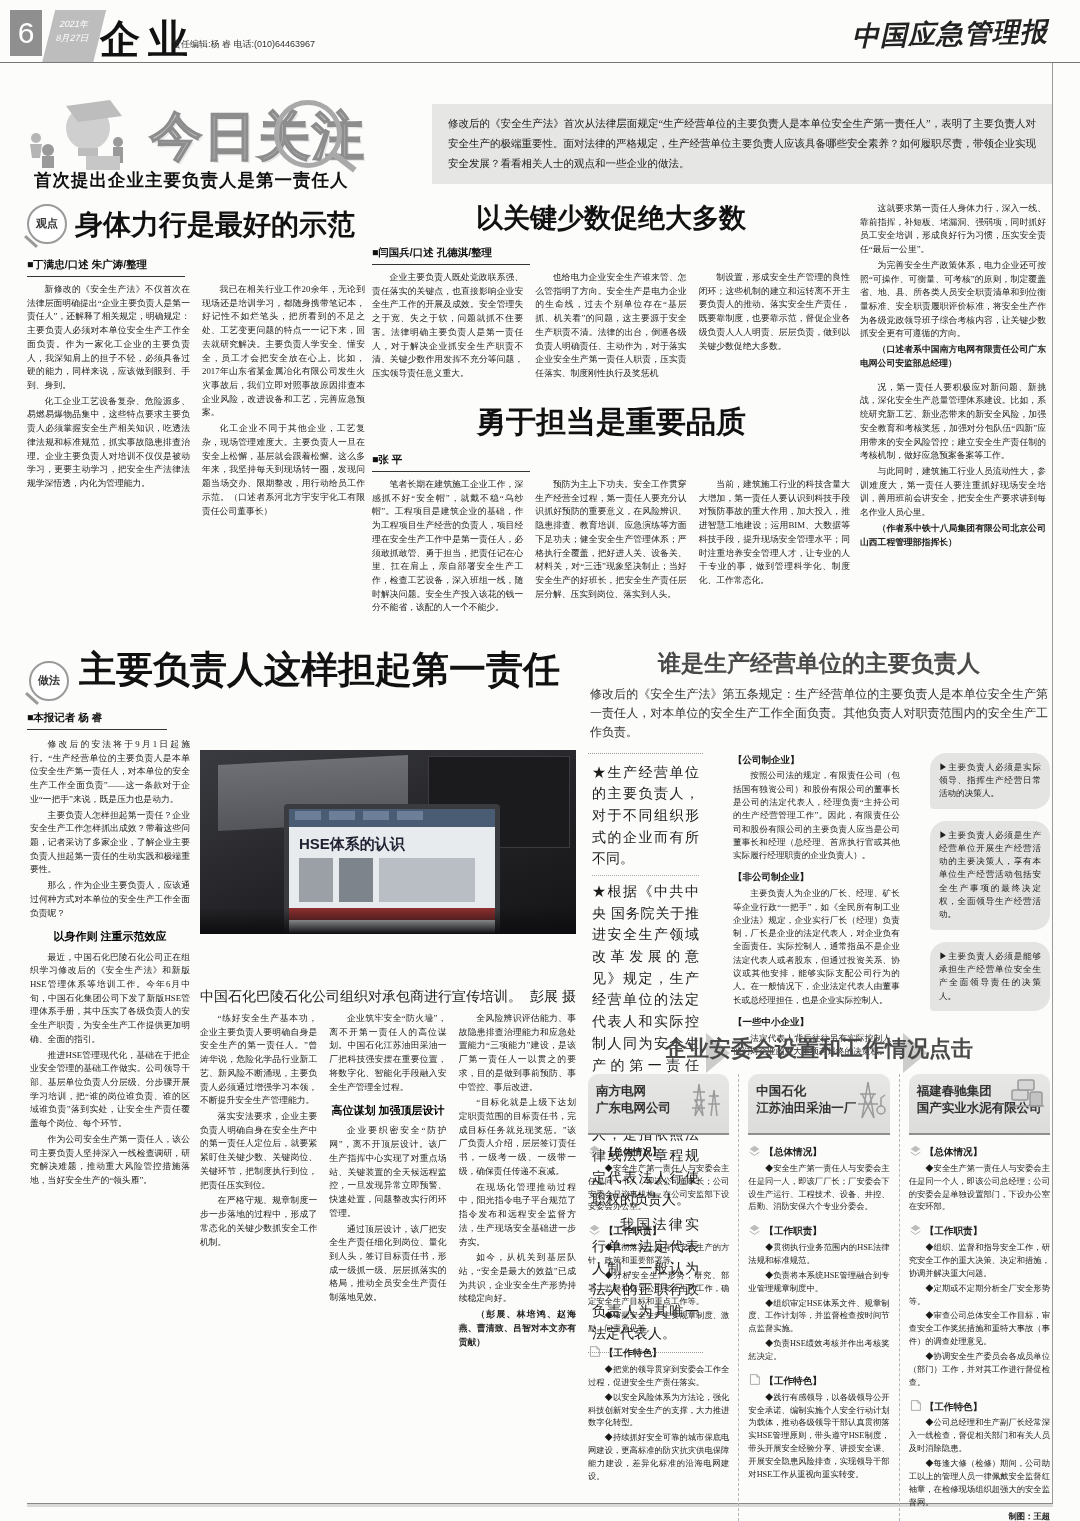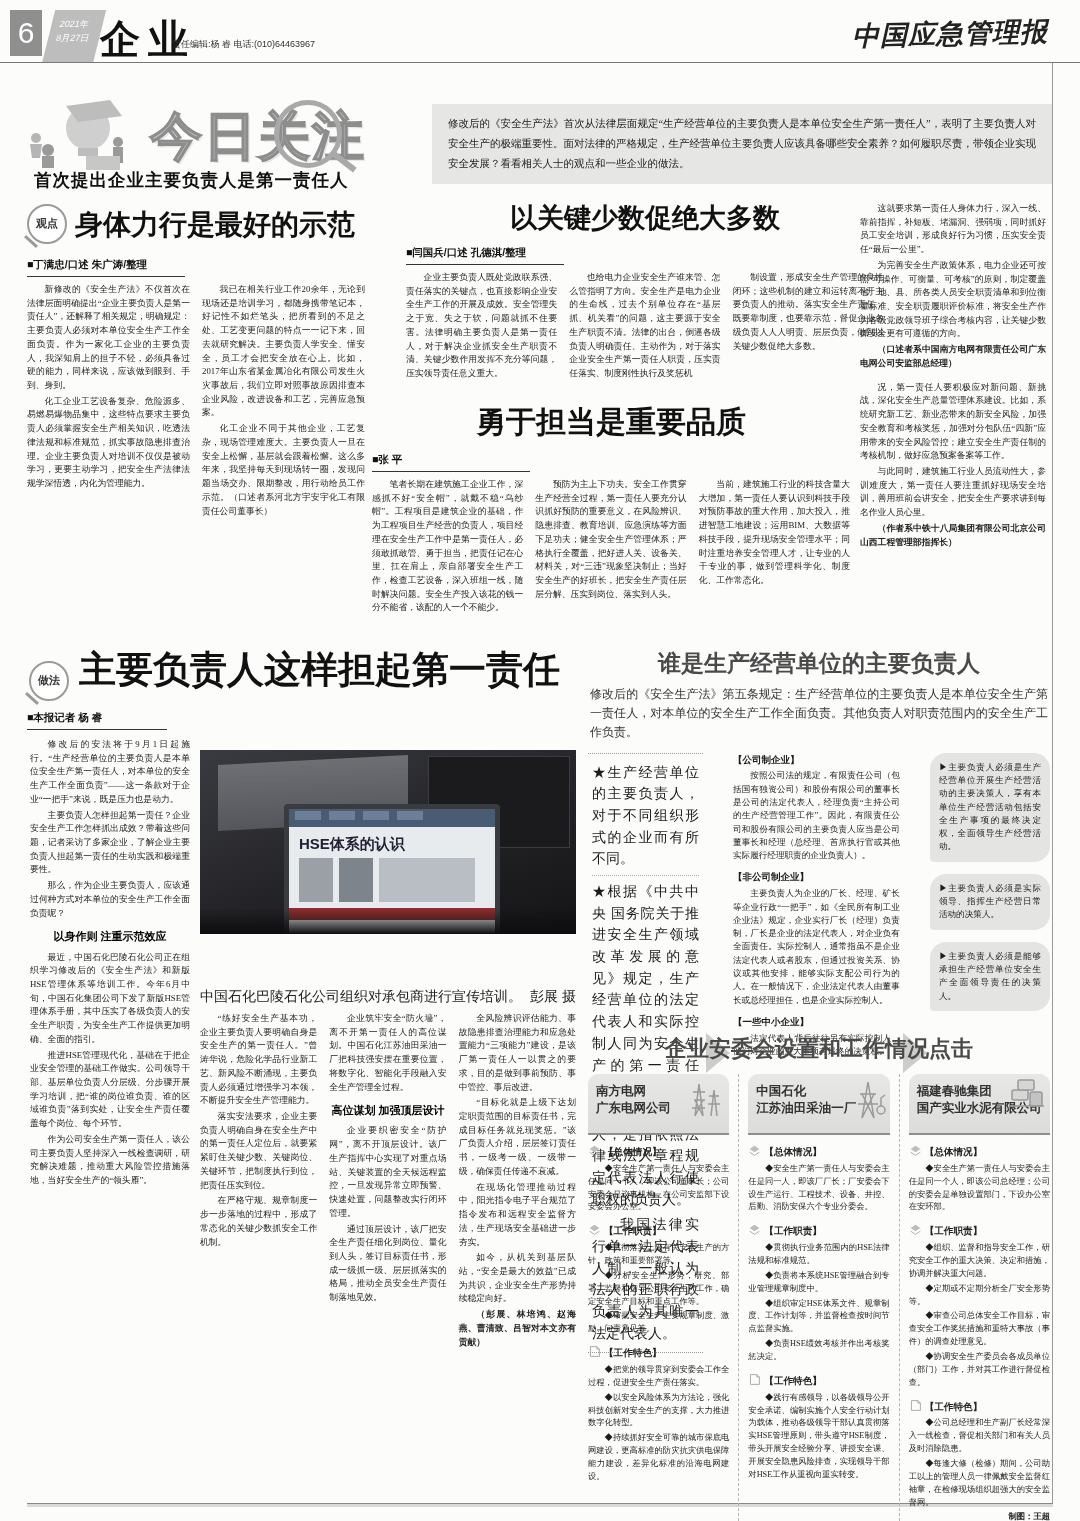--- a/index.html
+++ b/index.html
@@ -105,21 +105,21 @@
     </div>
     <div class="byline" style="width:158px;margin-top:6px;">■丁满忠/口述 朱广涛/整理</div>
     <div class="bodytxt cols2" style="height:358px;">
       <p>新修改的《安全生产法》不仅首次在法律层面明确提出“企业主要负责人是第一责任人”，还解释了相关规定，明确规定：主要负责人必须对本单位安全生产工作全面负责。作为一家化工企业的主要负责人，我深知肩上的担子不轻，必须具备过硬的能力，同样来说，应该做到眼到、手到、身到。</p>
       <p>化工企业工艺设备复杂、危险源多、易燃易爆物品集中，这些特点要求主要负责人必须掌握安全生产相关知识，吃透法律法规和标准规范，抓实事故隐患排查治理。企业主要负责人对培训不仅仅是被动学习，更要主动学习，把安全生产法律法规学深悟透，内化为管理能力。</p>
       <p>我已在相关行业工作20余年，无论到现场还是培训学习，都随身携带笔记本，好记性不如烂笔头，把所看到的不足之处、工艺变更问题的特点一一记下来，回去就研究解决。主要负责人学安全、懂安全，员工才会把安全放在心上。比如，2017年山东省某金属冶化有限公司发生火灾事故后，我们立即对照事故原因排查本企业风险，改进设备和工艺，完善应急预案。</p>
       <p>化工企业不同于其他企业，工艺复杂，现场管理难度大。主要负责人一旦在安全上松懈，基层就会跟着松懈。这么多年来，我坚持每天到现场转一圈，发现问题当场交办、限期整改，用行动给员工作示范。（口述者系河北方宇安宇化工有限责任公司董事长）</p>
     </div>
   </div>
 
-  <div class="abs" style="left:372px;top:200px;width:478px;margin-left:34px;">
+  <div class="abs" style="left:372px;top:200px;width:478px;">
     <div class="hd" style="font-size:27px;text-align:center;">以关键少数促绝大多数</div>
     <div class="byline" style="width:158px;margin-top:10px;">■闫国兵/口述 孔德淇/整理</div>
     <div class="bodytxt cols3" style="height:118px;">
       <p>企业主要负责人既处党政联系强、责任落实的关键点，也直接影响企业安全生产工作的开展及成效。安全管理失之于宽、失之于软，问题就抓不住要害。法律明确主要负责人是第一责任人，对于解决企业抓安全生产职责不清、关键少数作用发挥不充分等问题，压实领导责任意义重大。</p>
       <p>也给电力企业安全生产谁来管、怎么管指明了方向。安全生产是电力企业的生命线，过去个别单位存在“基层抓、机关看”的问题，这主要源于安全生产职责不清。法律的出台，倒逼各级负责人明确责任、主动作为，对于落实企业安全生产第一责任人职责，压实责任落实、制度刚性执行及奖惩机</p>
       <p>制设置，形成安全生产管理的良性闭环；这些机制的建立和运转离不开主要负责人的推动。落实安全生产责任，既要靠制度，也要靠示范，督促企业各级负责人人人明责、层层负责，做到以关键少数促绝大多数。</p>
     </div>
   </div>
 
   <div class="abs" style="left:372px;top:402px;width:478px;">
@@ -222,22 +222,22 @@
       <div class="flowmid" style="width:178px;">
         <b>【公司制企业】</b>
         <p style="margin:2px 0 8px 0;text-indent:2em;">按照公司法的规定，有限责任公司（包括国有独资公司）和股份有限公司的董事长是公司的法定代表人，经理负责“主持公司的生产经营管理工作”。因此，有限责任公司和股份有限公司的主要负责人应当是公司董事长和经理（总经理、首席执行官或其他实际履行经理职责的企业负责人）。</p>
         <b>【非公司制企业】</b>
         <p style="margin:2px 0 8px 0;text-indent:2em;">主要负责人为企业的厂长、经理、矿长等企业行政“一把手”，如《全民所有制工业企业法》规定，企业实行厂长（经理）负责制，厂长是企业的法定代表人，对企业负有全面责任。实际控制人，通常指虽不是企业法定代表人或者股东，但通过投资关系、协议或其他安排，能够实际支配公司行为的人。在一般情况下，企业法定代表人由董事长或总经理担任，也是企业实际控制人。</p>
         <b>【一些中小企业】</b>
         <p style="margin:2px 0 0 0;text-indent:2em;">法定代表人背后往往另有实际控制人，他们对企业的重大事项有最终的决策权。</p>
       </div>
       <div class="fat-arrow"></div>
       <div style="width:128px;">
+        <div class="bubble">▶主要负责人必须是实际领导、指挥生产经营日常活动的决策人。</div>
         <div class="bubble">▶主要负责人必须是生产经营单位开展生产经营活动的主要决策人，享有本单位生产经营活动包括安全生产事项的最终决定权，全面领导生产经营活动。</div>
-        <div class="bubble">▶主要负责人必须是实际领导、指挥生产经营日常活动的决策人。</div>
         <div class="bubble">▶主要负责人必须是能够承担生产经营单位安全生产全面领导责任的决策人。</div>
       </div>
     </div>
   </div>
 
   <div class="abs" style="left:588px;top:1034px;width:462px;">
     <div class="panel-title" style="font-size:22px;">企业安委会设置和工作情况点击</div>
     <div style="display:flex;margin-top:10px;">
 
       <div class="card" style="padding-left:0;">

